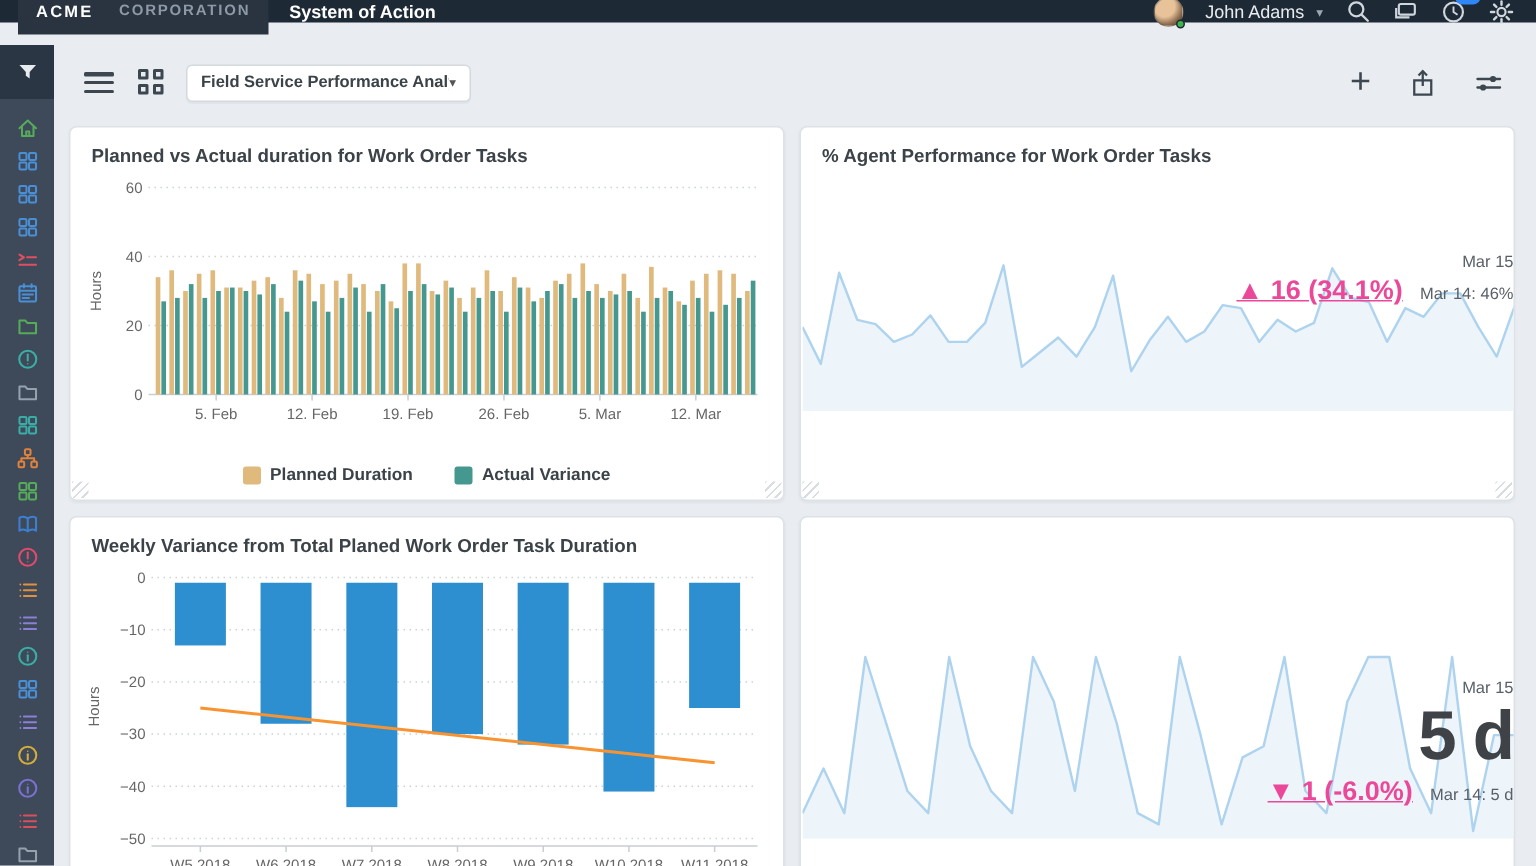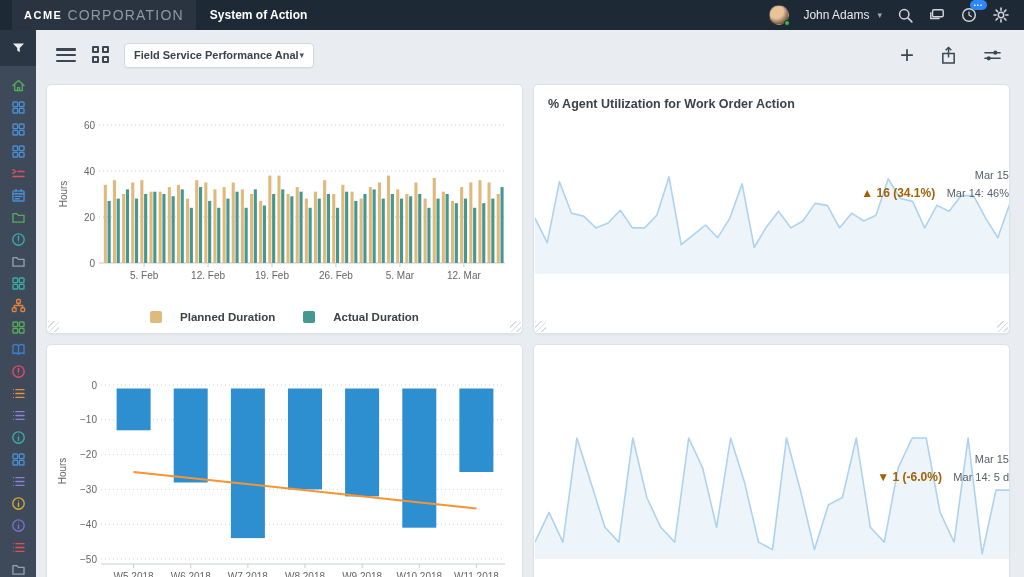--- a/index.html
+++ b/index.html
@@ -1,22 +1,22 @@
 <!DOCTYPE html>
 <html><head>
 <meta charset="utf-8">
 <style>
   * { margin:0; padding:0; box-sizing:border-box; }
   html,body { width:1024px; height:577px; overflow:hidden; font-family:"Liberation Sans", sans-serif; background:#e9edf1; }
 
   
-  .app-header { position:absolute; left:0; top:0; width:1024px; height:30px; background:#1e2936; display:flex; align-items:center; z-index:30; }
+  .app-header { position:absolute; left:0; top:0; width:1024px; height:15px; background:#1e2936; display:flex; align-items:center; z-index:30; }
   .brand-box { height:30px; display:flex; align-items:center; background:#2a3441; padding:0 12px; margin-left:12px; }
   .brand-main { color:#fff; font-weight:bold; font-size:11px; letter-spacing:1.5px; }
-  .brand-suffix { color:#8d99a6; font-size:14px; letter-spacing:1.2px; margin-left:5px; }
+  .brand-suffix { color:#8d99a6; font-size:10px; letter-spacing:1.2px; margin-left:17px;font-weight:bold; }
   .app-title { color:#fff; font-size:12px; font-weight:bold; margin-left:14px; }
   .header-right { margin-left:auto; display:flex; align-items:center; gap:14px; padding-right:14px; }
   .avatar-wrap { position:relative; width:20px; height:20px; }
   .avatar { width:20px; height:20px; border-radius:50%; background:radial-gradient(circle at 35% 30%, #e8c39a 0 40%, #8a6a4d 70%, #4c3b2a 100%); border:1px solid #46546455; }
   .status-dot { position:absolute; right:-1px; bottom:-1px; width:6px; height:6px; border-radius:50%; background:#3cb54a; border:1px solid #1e2936; }
   .user-name { color:#e7ebef; font-size:12px; }
   .user-caret { color:#9aa6b2; font-size:9px; margin-left:-6px; }
   .hdr-icon { width:18px; height:18px; display:flex; align-items:center; justify-content:center; position:relative; cursor:pointer; }
   .hdr-badge { position:absolute; top:-6px; right:-9px; background:#2f86f6; color:#fff; font-size:6px; line-height:10px; border-radius:7px; padding:0 4px; letter-spacing:1px; }
 
@@ -45,30 +45,30 @@
   
   .panel { position:absolute; background:#fff; border:1px solid #dde2e6; border-radius:5px; box-shadow:0 1px 2px rgba(30,40,50,.05); overflow:hidden; }
   .panel-title { font-size:12.5px; font-weight:bold; color:#3b4248; padding:12px 14px 0 14px; }
   #panel1 { left:10px; top:54px; width:477px; height:250px; }
   #panel2 { left:497px; top:54px; width:477px; height:250px; }
   #panel3 { left:10px; top:314px; width:477px; height:250px; }
   #panel4 { left:497px; top:314px; width:477px; height:250px; }
 
   .chart-svg { position:absolute; left:8px; top:30px; }
   .legend { position:absolute; left:0; bottom:10px; width:100%; display:flex; justify-content:center; gap:28px; }
-  .legend-item { display:flex; align-items:center; gap:18px; }
+  .legend-item { display:flex; align-items:center; gap:6px; }
   .legend-swatch { width:12px; height:12px; border-radius:2px; }
   .legend-label { font-size:11.5px; font-weight:bold; color:#3b4248; }
 
   .spark-svg { position:absolute; left:1px; }
   .kpi { position:absolute; left:0; width:100%; text-align:right; pointer-events:none; }
   .kpi-date { font-size:11px; color:#5a6068; }
   .kpi-value { font-size:46px; font-weight:bold; color:#3f4348; line-height:50px; letter-spacing:-1px; }
   .kpi-delta-row { margin-top:2px; }
-  .kpi-delta { font-size:12px; font-weight:bold; color:#a16207; }
+  .kpi-delta { font-size:18px; font-weight:bold; color:#ec4899;text-decoration:underline; }
   .kpi-prev { font-size:11px; color:#5a6068; margin-left:7px; }
 
   .grip { position:absolute; width:11px; height:11px; opacity:.55;
           background:repeating-linear-gradient(135deg,#b9c1c8 0 1px, transparent 1px 4px); }
   .grip-bl { left:1px; bottom:1px; cursor:sw-resize; }
   .grip-br { right:1px; bottom:1px; cursor:se-resize; }
 </style>
 </head>
 <body>
 
@@ -342,20 +342,21 @@
               <line x1="2" y1="12" x2="18" y2="12"></line>
             </g>
             <circle cx="13" cy="6" r="2.2" fill="#3d4750"></circle>
             <circle cx="6" cy="12" r="2.2" fill="#3d4750"></circle>
           </svg>
       </div>
     </div>
   </div>
 
   <div class="panel" id="panel1">
+    <div class="panel-title">Planned vs Actual duration for Work Order Tasks</div>
     <svg class="chart-svg" id="chart1" width="460" height="180">
         <text x="40" y="151.5" font-size="10" fill="#666" text-anchor="end">0</text>
         <line x1="44" y1="102" x2="450" y2="102" stroke="#ccd2d8" stroke-width="1" stroke-dasharray="1,3"></line>
         <text x="40" y="105.5" font-size="10" fill="#666" text-anchor="end">20</text>
         <line x1="44" y1="56" x2="450" y2="56" stroke="#ccd2d8" stroke-width="1" stroke-dasharray="1,3"></line>
         <text x="40" y="59.5" font-size="10" fill="#666" text-anchor="end">40</text>
         <line x1="44" y1="10" x2="450" y2="10" stroke="#ccd2d8" stroke-width="1" stroke-dasharray="1,3"></line>
         <text x="40" y="13.5" font-size="10" fill="#666" text-anchor="end">60</text>
         <text x="12" y="79" font-size="10" fill="#666" text-anchor="middle" transform="rotate(-90 12 79)">Hours</text>
         <line x1="44" y1="148" x2="450" y2="148" stroke="#c8ced4" stroke-width="1"></line>
@@ -460,45 +461,46 @@
         <line x1="408.8863636363636" y1="148" x2="408.8863636363636" y2="152" stroke="#c8ced4"></line>
         <text x="408.8863636363636" y="164" font-size="10" fill="#666" text-anchor="middle">12. Mar</text>
       </svg>
     <div class="legend" id="legend1">
         <div class="legend-item">
           <span class="legend-swatch" style="background:#e0b97c"></span>
           <span class="legend-label">Planned Duration</span>
         </div>
         <div class="legend-item">
           <span class="legend-swatch" style="background:#459890"></span>
-          <span class="legend-label">Actual Duration</span>
+          <span class="legend-label">Actual Variance</span>
         </div>
       </div>
     <div class="grip grip-bl"></div>
     <div class="grip grip-br"></div>
   </div>
 
   <div class="panel" id="panel2">
-    <div class="panel-title">% Agent Utilization for Work Order Action</div>
+    <div class="panel-title">% Agent Performance for Work Order Tasks</div>
     <svg class="spark-svg" id="spark2" width="475" height="106" style="top:84px;">
         <polygon points="0,105 0.0,49.1 12.2,73.6 24.4,12.8 36.5,44.2 48.7,47.1 60.9,58.9 73.1,54.0 85.3,41.3 97.4,58.9 109.6,58.9 121.8,46.2 134.0,7.9 146.2,75.6 158.3,65.8 170.5,56.0 182.7,68.7 194.9,49.1 207.1,14.8 219.2,78.5 231.4,57.9 243.6,42.2 255.8,58.9 267.9,52.0 280.1,34.4 292.3,36.4 304.5,58.9 316.7,44.2 328.8,52.0 341.0,46.2 353.2,9.9 365.4,29.5 377.6,32.4 389.7,58.9 401.9,36.4 414.1,42.2 426.3,26.6 438.5,26.6 450.6,49.1 462.8,68.7 475.0,34.4 475,105" fill="#edf4fa"></polygon>
         <polyline points="0.0,49.1 12.2,73.6 24.4,12.8 36.5,44.2 48.7,47.1 60.9,58.9 73.1,54.0 85.3,41.3 97.4,58.9 109.6,58.9 121.8,46.2 134.0,7.9 146.2,75.6 158.3,65.8 170.5,56.0 182.7,68.7 194.9,49.1 207.1,14.8 219.2,78.5 231.4,57.9 243.6,42.2 255.8,58.9 267.9,52.0 280.1,34.4 292.3,36.4 304.5,58.9 316.7,44.2 328.8,52.0 341.0,46.2 353.2,9.9 365.4,29.5 377.6,32.4 389.7,58.9 401.9,36.4 414.1,42.2 426.3,26.6 438.5,26.6 450.6,49.1 462.8,68.7 475.0,34.4" fill="none" stroke="#aed3ee" stroke-width="1.6" stroke-linejoin="round"></polyline>
       </svg>
     <div class="kpi" style="top:84px;">
       <div class="kpi-date">Mar 15</div>
       <div class="kpi-delta-row">
         <span class="kpi-delta">▲ 16 (34.1%)</span>
         <span class="kpi-prev">Mar 14: 46%</span>
       </div>
     </div>
     <div class="grip grip-bl"></div>
     <div class="grip grip-br"></div>
   </div>
 
   <div class="panel" id="panel3">
+    <div class="panel-title">Weekly Variance from Total Planed Work Order Task Duration</div>
     <svg class="chart-svg" id="chart3" width="460" height="218" style="top:26px;">
         <line x1="46" y1="14" x2="450" y2="14" stroke="#ccd2d8" stroke-width="1" stroke-dasharray="1,3"></line>
         <text x="42" y="17.5" font-size="10" fill="#666" text-anchor="end">0</text>
         <line x1="46" y1="48.8" x2="450" y2="48.8" stroke="#ccd2d8" stroke-width="1" stroke-dasharray="1,3"></line>
         <text x="42" y="52.3" font-size="10" fill="#666" text-anchor="end">−10</text>
         <line x1="46" y1="83.6" x2="450" y2="83.6" stroke="#ccd2d8" stroke-width="1" stroke-dasharray="1,3"></line>
         <text x="42" y="87.1" font-size="10" fill="#666" text-anchor="end">−20</text>
         <line x1="46" y1="118.4" x2="450" y2="118.4" stroke="#ccd2d8" stroke-width="1" stroke-dasharray="1,3"></line>
         <text x="42" y="121.9" font-size="10" fill="#666" text-anchor="end">−30</text>
         <line x1="46" y1="153.2" x2="450" y2="153.2" stroke="#ccd2d8" stroke-width="1" stroke-dasharray="1,3"></line>
@@ -533,20 +535,21 @@
 
   </div>
 
   <div class="panel" id="panel4">
     <svg class="spark-svg" id="spark4" width="475" height="127" style="top:88px;">
         <polygon points="0,126 0.0,109.1 14.0,79.4 27.9,109.1 41.9,5.0 55.9,49.6 69.9,94.3 83.8,109.1 97.8,5.0 111.8,64.5 125.7,94.3 139.7,109.1 153.7,5.0 167.6,34.8 181.6,94.3 195.6,5.0 209.6,49.6 223.5,109.1 237.5,116.6 251.5,5.0 265.4,57.1 279.4,116.6 293.4,71.9 307.4,64.5 321.3,5.0 335.3,94.3 349.3,109.1 363.2,34.8 377.2,5.0 391.2,5.0 405.1,79.4 419.1,109.1 433.1,5.0 447.1,121.0 461.0,57.1 475.0,57.1 475,126" fill="#edf4fa"></polygon>
         <polyline points="0.0,109.1 14.0,79.4 27.9,109.1 41.9,5.0 55.9,49.6 69.9,94.3 83.8,109.1 97.8,5.0 111.8,64.5 125.7,94.3 139.7,109.1 153.7,5.0 167.6,34.8 181.6,94.3 195.6,5.0 209.6,49.6 223.5,109.1 237.5,116.6 251.5,5.0 265.4,57.1 279.4,116.6 293.4,71.9 307.4,64.5 321.3,5.0 335.3,94.3 349.3,109.1 363.2,34.8 377.2,5.0 391.2,5.0 405.1,79.4 419.1,109.1 433.1,5.0 447.1,121.0 461.0,57.1 475.0,57.1" fill="none" stroke="#aed3ee" stroke-width="1.6" stroke-linejoin="round"></polyline>
       </svg>
     <div class="kpi" style="top:108px;">
       <div class="kpi-date">Mar 15</div>
+      <div class="kpi-value">5 d</div>
       <div class="kpi-delta-row">
         <span class="kpi-delta">▼ 1 (-6.0%)</span>
         <span class="kpi-prev">Mar 14: 5 d</span>
       </div>
     </div>
 
   </div>
 
 </div>
 

